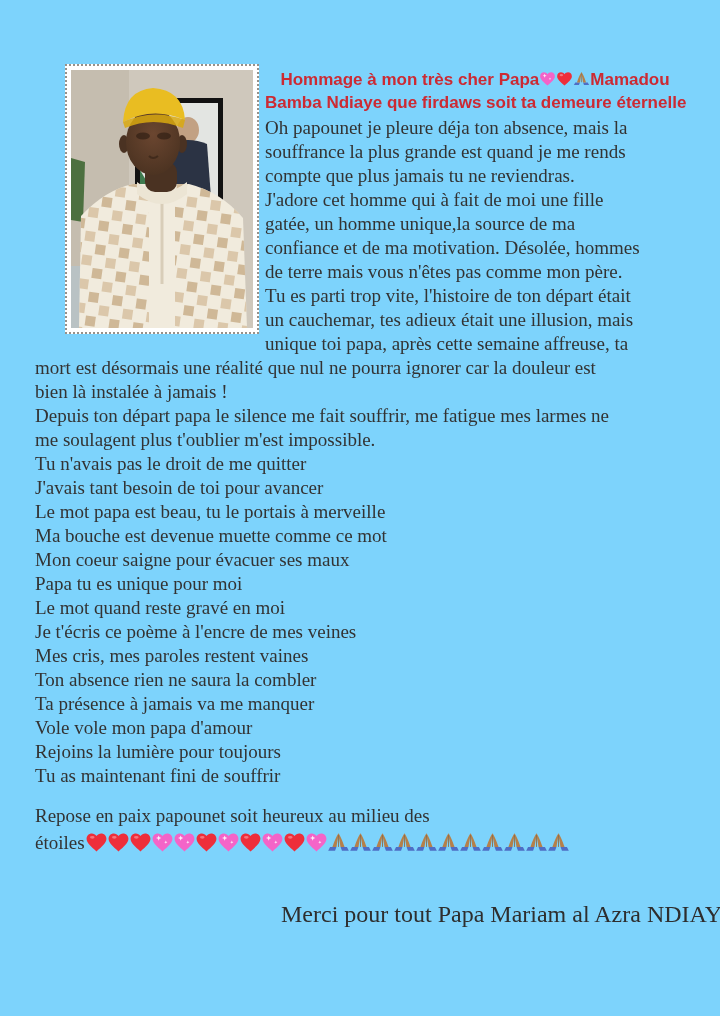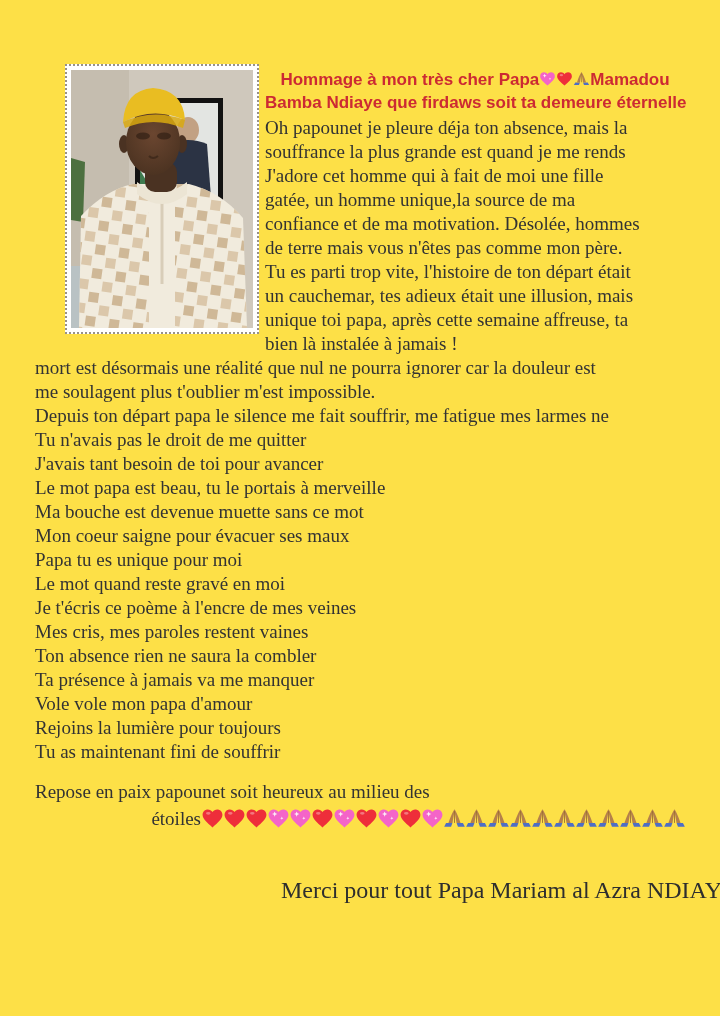--- a/index.html
+++ b/index.html
@@ -1,19 +1,19 @@
 <!DOCTYPE html>
 <html><head>
 <meta charset="utf-8">
 <style>
   html,body{margin:0;padding:0;background:#ffffff;}
   .page{
     position:relative;
     width:720px;height:1016px;
-    background:#fde047;
+    background:#7dd3fc;
     box-sizing:border-box;
     padding:64px 35px 0 35px;
     overflow:hidden;
     font-family:"Liberation Serif", serif;
     color:#333;
   }
   .photo-frame{
     float:left;
     width:182px;
     padding:4px;
@@ -29,21 +29,21 @@
     font-size:17px;
     line-height:23px;
     color:#cc2a33;
     margin-top:4px;
     margin-bottom:2px;
   }
   .t-line{display:block;white-space:nowrap;}
   .body-text{font-size:19px;line-height:24px;}
   .line{white-space:nowrap;height:24px;}
   .closing{margin-top:16px;}
-  .closing-line2{height:30px;line-height:30px;text-align:right;}
+  .closing-line2{height:30px;line-height:30px;}
   .emoji{display:inline-block;line-height:0;}
   .emoji svg{width:23px;height:21px;vertical-align:-4px;margin-right:-1px;}
   .title .emoji svg{width:17px;height:16px;vertical-align:-2px;margin-right:0;}
   .signature{
     margin-top:44px;
     padding-left:246px;
     font-size:24px;
     white-space:nowrap;
     color:#2e2e2e;
   }
@@ -111,35 +111,36 @@
               <path d="M12 1.2 C10.4 3.8 7.6 9.2 5.6 15.8 L9.9 15.8 C10.7 10.8 11.5 6.3 12 3.4 C12.5 6.3 13.3 10.8 14.1 15.8 L18.4 15.8 C16.4 9.2 13.6 3.8 12 1.2 Z" fill="#b5804a"></path>
               <line x1="12" y1="3.4" x2="12" y2="15.6" stroke="#8a5c30" stroke-width="0.8"></line>
             </svg></span></span><span>Mamadou</span></span>
     <span class="t-line">Bamba Ndiaye que firdaws soit ta demeure éternelle</span>
   </div>
 
   <div class="body-text">
     <div>
         <div class="line">Oh papounet je pleure déja ton absence, mais la</div>
         <div class="line">souffrance la plus grande est quand je me rends</div>
+        <div class="line">compte que plus jamais tu ne reviendras.</div>
         <div class="line">J'adore cet  homme qui à fait de moi une fille</div>
         <div class="line">gatée, un homme unique,la source de ma</div>
         <div class="line">confiance et de ma motivation. Désolée, hommes</div>
         <div class="line">de terre mais vous n'êtes pas comme mon père.</div>
         <div class="line">Tu es parti trop vite, l'histoire de ton départ était</div>
         <div class="line">un cauchemar, tes adieux était une illusion, mais</div>
         <div class="line">unique toi papa, après cette semaine affreuse, ta</div>
+        <div class="line">mort est désormais une réalité que nul ne pourra ignorer car la douleur est</div>
         <div class="line">bien là instalée à jamais !</div>
-        <div class="line">mort est désormais une réalité que nul ne pourra ignorer car la douleur est</div>
+        <div class="line">Depuis ton départ papa le silence me fait souffrir, me fatigue mes larmes ne</div>
         <div class="line">me soulagent plus t'oublier m'est impossible.</div>
-        <div class="line">Depuis ton départ papa le silence me fait souffrir, me fatigue mes larmes ne</div>
         <div class="line">Tu n'avais pas le droit de me quitter</div>
         <div class="line">J'avais tant besoin de toi pour avancer</div>
         <div class="line">Le mot papa est beau, tu le portais à merveille</div>
-        <div class="line">Ma bouche est devenue muette sans ce mot</div>
+        <div class="line">Ma bouche est devenue muette comme ce mot</div>
         <div class="line">Mon coeur saigne pour évacuer ses maux</div>
         <div class="line">Papa tu es unique pour moi</div>
         <div class="line">Le mot quand reste gravé en moi</div>
         <div class="line">Je t'écris ce poème à l'encre de mes veines</div>
         <div class="line">Mes cris, mes paroles restent vaines</div>
         <div class="line">Ton absence rien ne saura la combler</div>
         <div class="line">Ta présence à jamais va me manquer</div>
         <div class="line">Vole vole mon papa d'amour</div>
         <div class="line">Rejoins la lumière pour toujours</div>
         <div class="line">Tu as maintenant fini de souffrir</div>

